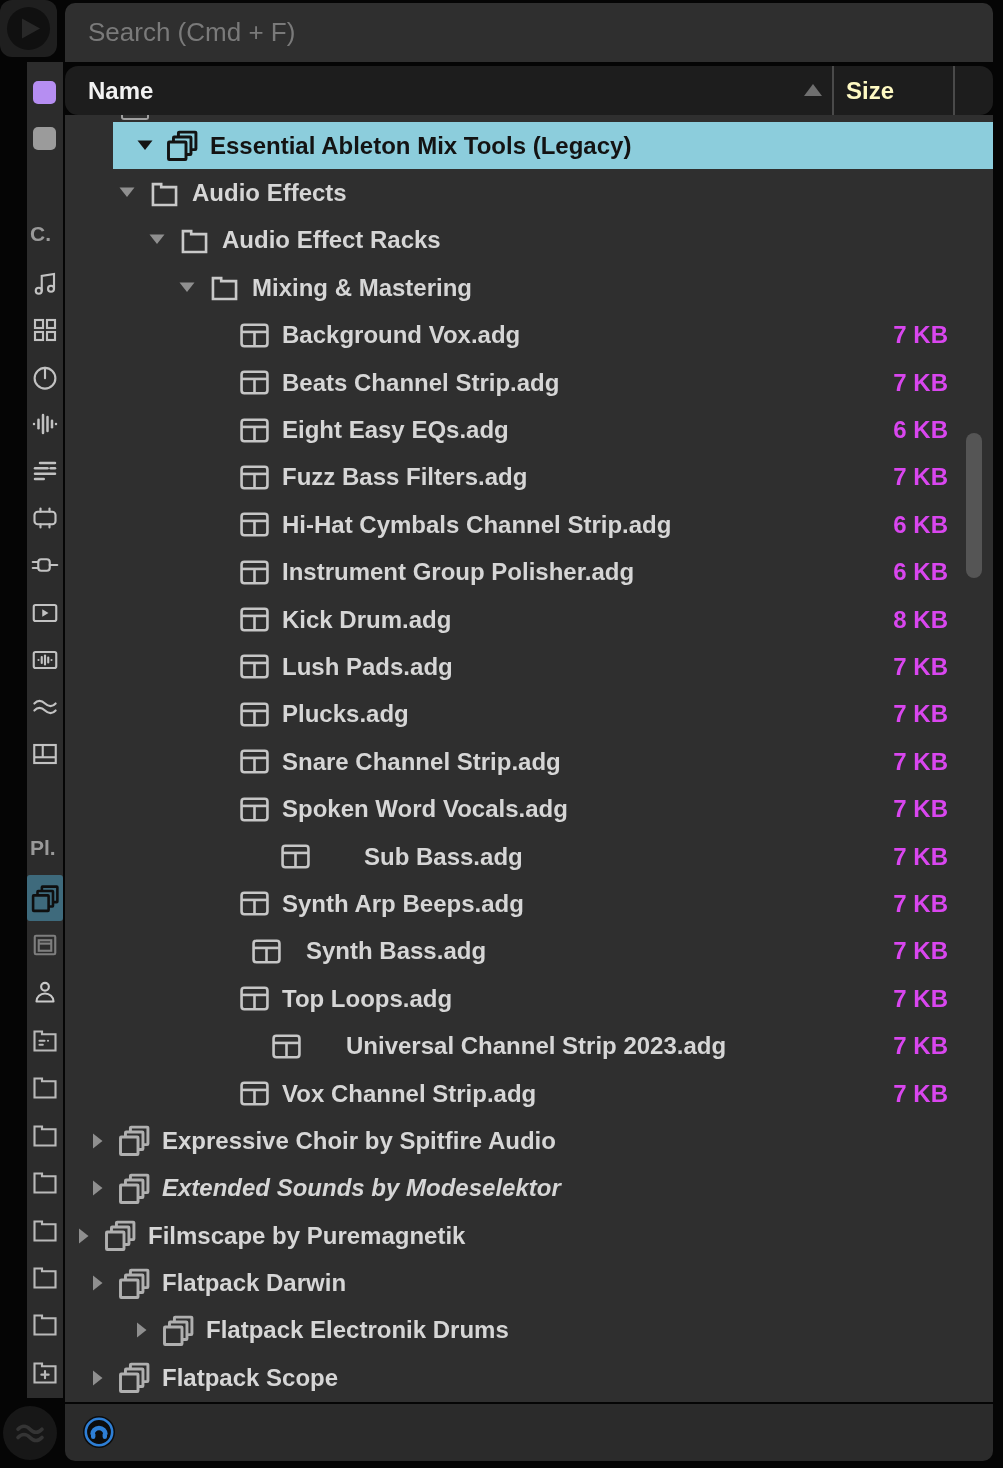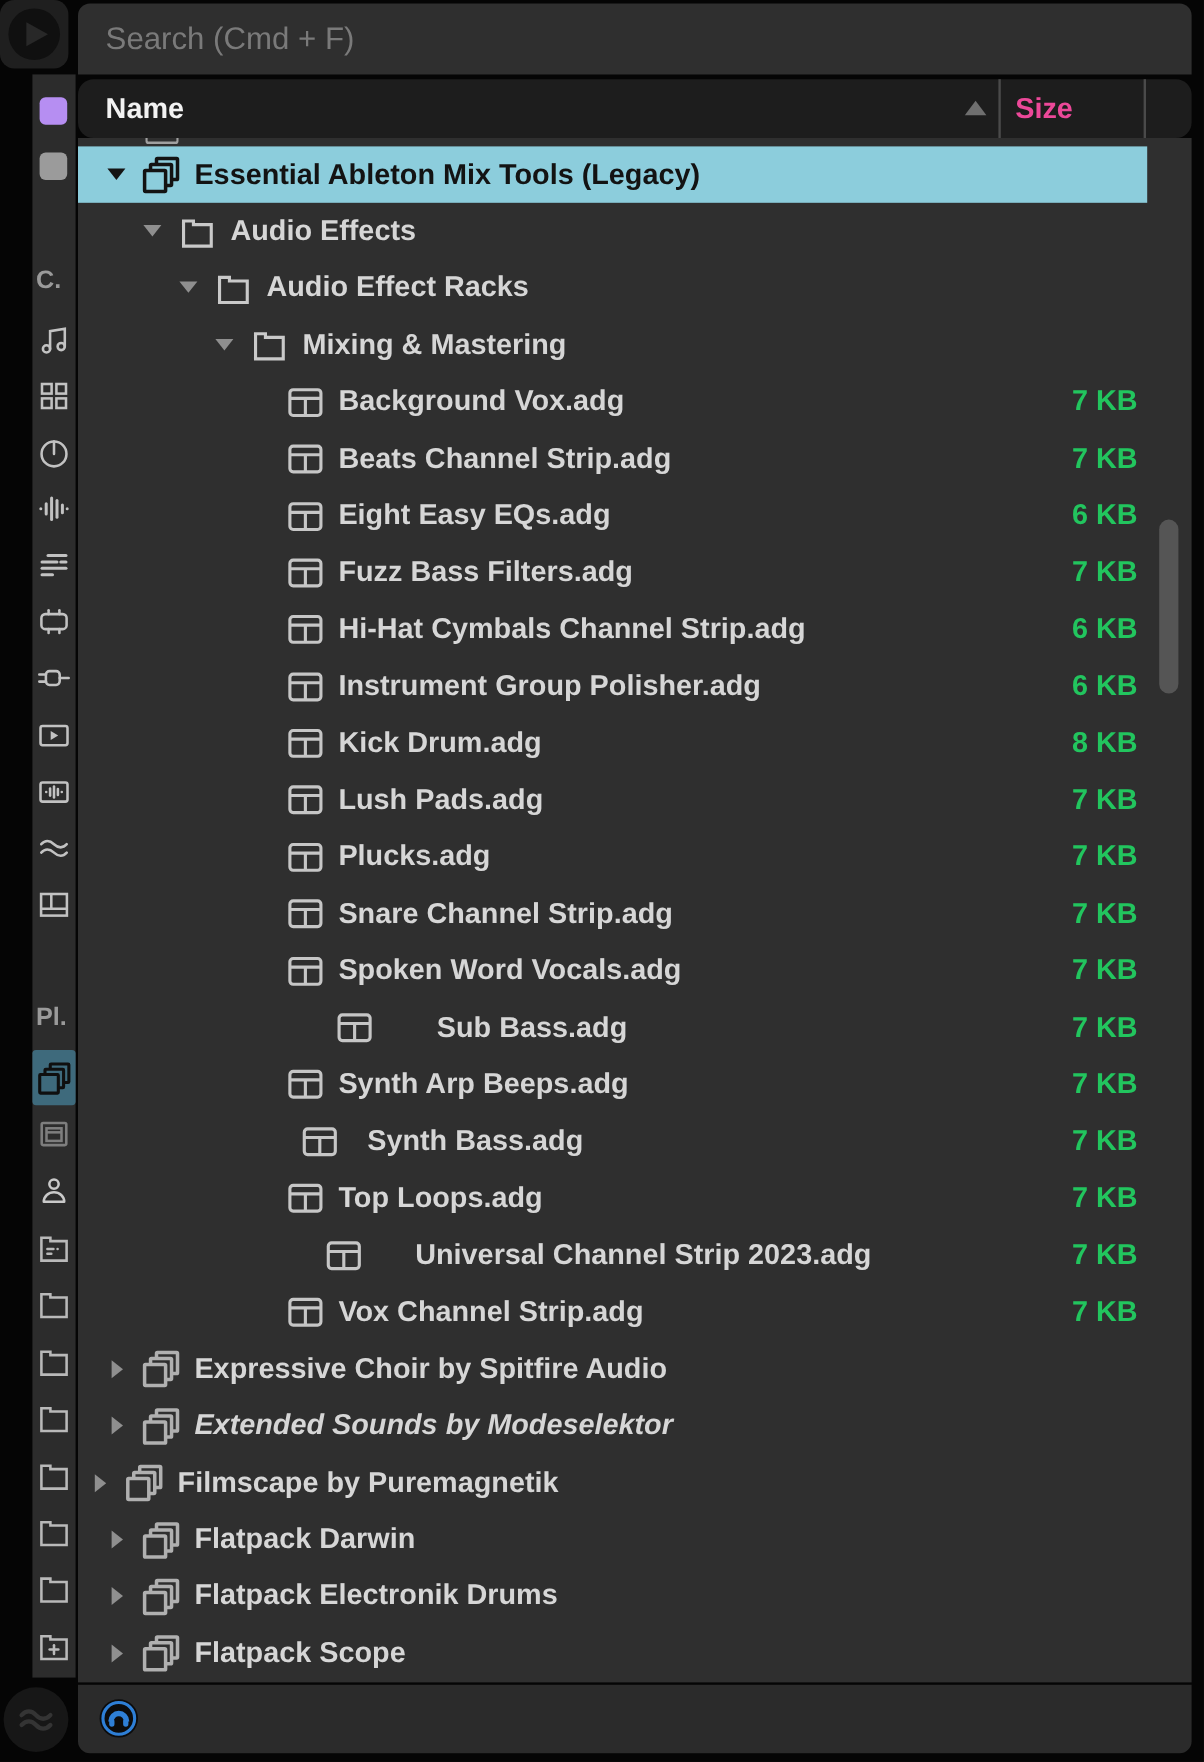--- a/index.html
+++ b/index.html
@@ -21,40 +21,40 @@
   .search{position:absolute;left:65px;top:3px;width:928px;height:59px;background:#2f2f2f;
           border:none;outline:none;border-radius:10px 10px 0 0;padding:0 0 0 23px;
           font-family:"Liberation Sans",sans-serif;font-size:26px;color:#dddddd;}
   .search::placeholder{color:#7a7a7a;opacity:1;}
 
   
   .hdr{position:absolute;left:65px;top:66px;width:928px;height:49px;background:#1d1d1d;border-radius:13px;}
   .hdr .hname{position:absolute;left:23px;top:0;height:49px;display:flex;align-items:center;
               color:#f2f2f2;font-weight:bold;font-size:24px;}
   .hdr .hsize{position:absolute;left:781px;top:0;height:49px;display:flex;align-items:center;
-              color:#ec4899;font-weight:bold;font-size:24px;}
+              color:#fef9c3;font-weight:bold;font-size:24px;}
   .sorttri{position:absolute;left:739px;top:18px;width:0;height:0;
            border-left:9px solid transparent;border-right:9px solid transparent;
            border-bottom:12px solid #6f6f6f;}
   .hdiv{position:absolute;top:0;width:2px;height:49px;background:#4a4a4a;}
 
   
   .tree{position:absolute;left:65px;top:115px;width:928px;height:1287px;background:#2f2f2f;overflow:hidden;}
   .rows{position:absolute;left:0;top:7px;width:928px;}
   .trow{position:relative;width:891px;height:47.4px;display:flex;align-items:center;
         --pack-fill:#2f2f2f;color:#d6d6d6;}
   .trow.sel{background:#8ccddc;--pack-fill:#8ccddc;color:#131313;}
   .expander{width:20px;height:18px;flex:0 0 20px;display:flex;align-items:center;color:#8f8f8f;}
   .trow.sel .expander{color:#141414;}
   .ricon{width:36px;height:36px;flex:0 0 36px;margin-left:8px;margin-right:10px;
          display:flex;align-items:center;justify-content:center;}
   .icon-pack{color:#b0b0b0;} .icon-folder{color:#c9c9c9;} .icon-rack{color:#c6c6c6;}
   .trow.sel .icon-pack{color:#131313;}
   .rlabel{font-size:24px;font-weight:bold;white-space:nowrap;}
-  .rsize{position:absolute;right:8px;font-size:24px;font-weight:bold;color:#22c55e;}
+  .rsize{position:absolute;right:8px;font-size:24px;font-weight:bold;color:#d946ef;}
   .fragment{position:absolute;left:56px;top:-6px;width:28px;height:11px;
             border-left:2.5px solid #a0a0a0;border-right:2.5px solid #a0a0a0;
             border-bottom:2.5px solid #a0a0a0;border-radius:0 0 3px 3px;}
   .scrollthumb{position:absolute;left:901px;top:318px;width:16px;height:145px;border-radius:8px;background:#555555;}
 
   
   .bbar{position:absolute;left:65px;top:1404px;width:928px;height:57px;background:#2b2b2b;border-radius:0 0 10px 10px;}
   .preview{position:absolute;left:17px;top:11px;width:34px;height:34px;}
   .groovebtn{position:absolute;left:3px;top:1406px;width:54px;height:54px;border-radius:50%;
              background:#171717;display:flex;align-items:center;justify-content:center;}
@@ -241,21 +241,21 @@
     <div class="hname">Name</div>
     <div class="sorttri"></div>
     <div class="hdiv" style="left:767px"></div>
     <div class="hsize">Size</div>
     <div class="hdiv" style="left:888px"></div>
   </div>
 
   <div class="tree">
     <div class="fragment"></div>
     <div class="rows">
-        <div class="trow sel" style="padding-left: 23px;">
+        <div class="trow sel" style="padding-left: 23px; margin-left: 48px;">
           <span class="expander">
             <svg width="18" height="18" viewBox="0 0 18 18">
               <polygon points="1.5,3.5 16.5,3.5 9,13" fill="currentColor"></polygon>
             </svg>
           </span>
           <span class="ricon icon-pack">
             <svg width="35" height="35" viewBox="0 0 24 24" stroke="currentColor" stroke-width="2">
               <rect x="9.2" y="2.8" width="12" height="12" rx="0.5" fill="var(--pack-fill)"></rect>
               <rect x="5.8" y="6.2" width="12" height="12" rx="0.5" fill="var(--pack-fill)"></rect>
               <rect x="2.4" y="9.6" width="12" height="12" rx="0.5" fill="var(--pack-fill)"></rect>
@@ -567,21 +567,21 @@
           <span class="ricon icon-pack">
             <svg width="35" height="35" viewBox="0 0 24 24" stroke="currentColor" stroke-width="2">
               <rect x="9.2" y="2.8" width="12" height="12" rx="0.5" fill="var(--pack-fill)"></rect>
               <rect x="5.8" y="6.2" width="12" height="12" rx="0.5" fill="var(--pack-fill)"></rect>
               <rect x="2.4" y="9.6" width="12" height="12" rx="0.5" fill="var(--pack-fill)"></rect>
             </svg>
           </span>
           <span class="rlabel">Flatpack Darwin</span>
           <span class="rsize"></span>
         </div>
-        <div class="trow" style="padding-left: 23px;">
+        <div class="trow" style="padding-left: 23px; margin-left: 44px;">
           <span class="expander">
             <svg width="18" height="18" viewBox="0 0 18 18">
               <polygon points="5,1.5 14.5,9 5,16.5" fill="currentColor"></polygon>
             </svg>
           </span>
           <span class="ricon icon-pack">
             <svg width="35" height="35" viewBox="0 0 24 24" stroke="currentColor" stroke-width="2">
               <rect x="9.2" y="2.8" width="12" height="12" rx="0.5" fill="var(--pack-fill)"></rect>
               <rect x="5.8" y="6.2" width="12" height="12" rx="0.5" fill="var(--pack-fill)"></rect>
               <rect x="2.4" y="9.6" width="12" height="12" rx="0.5" fill="var(--pack-fill)"></rect>

